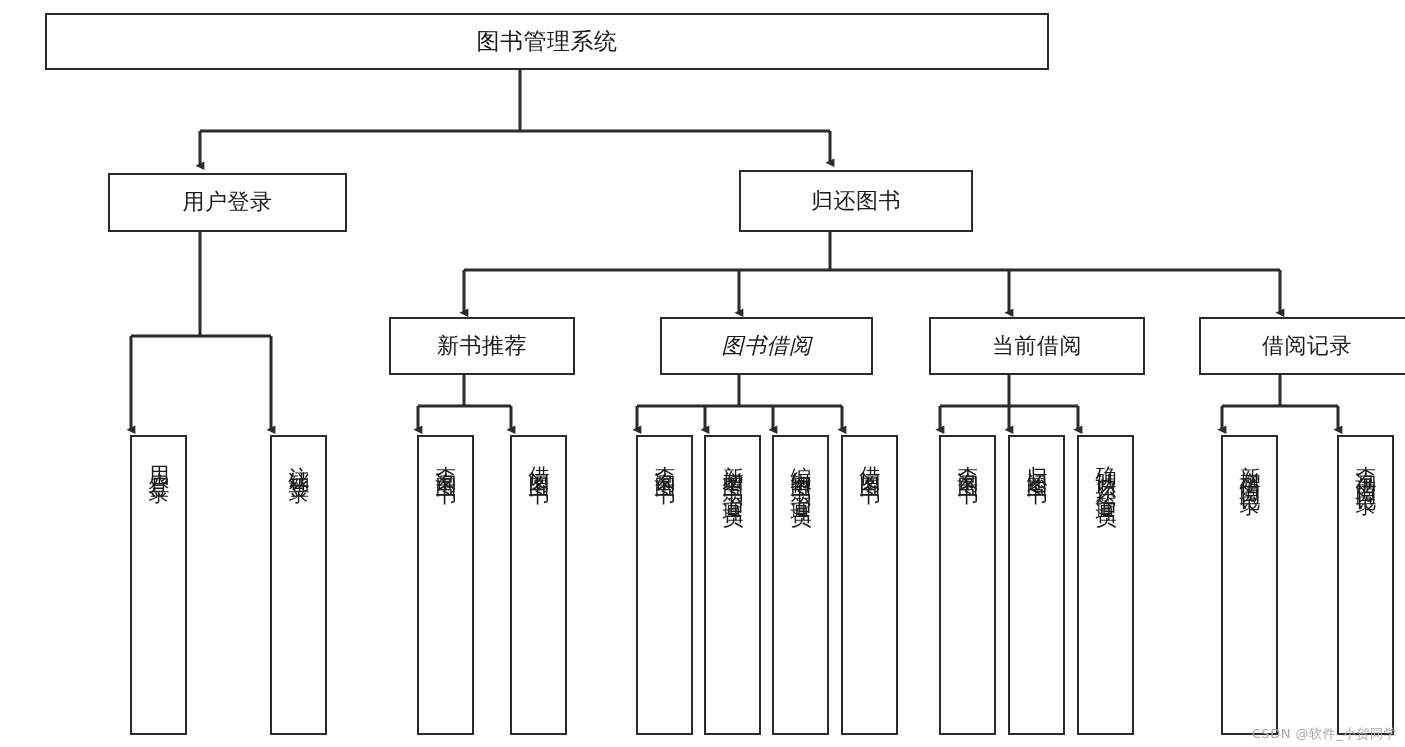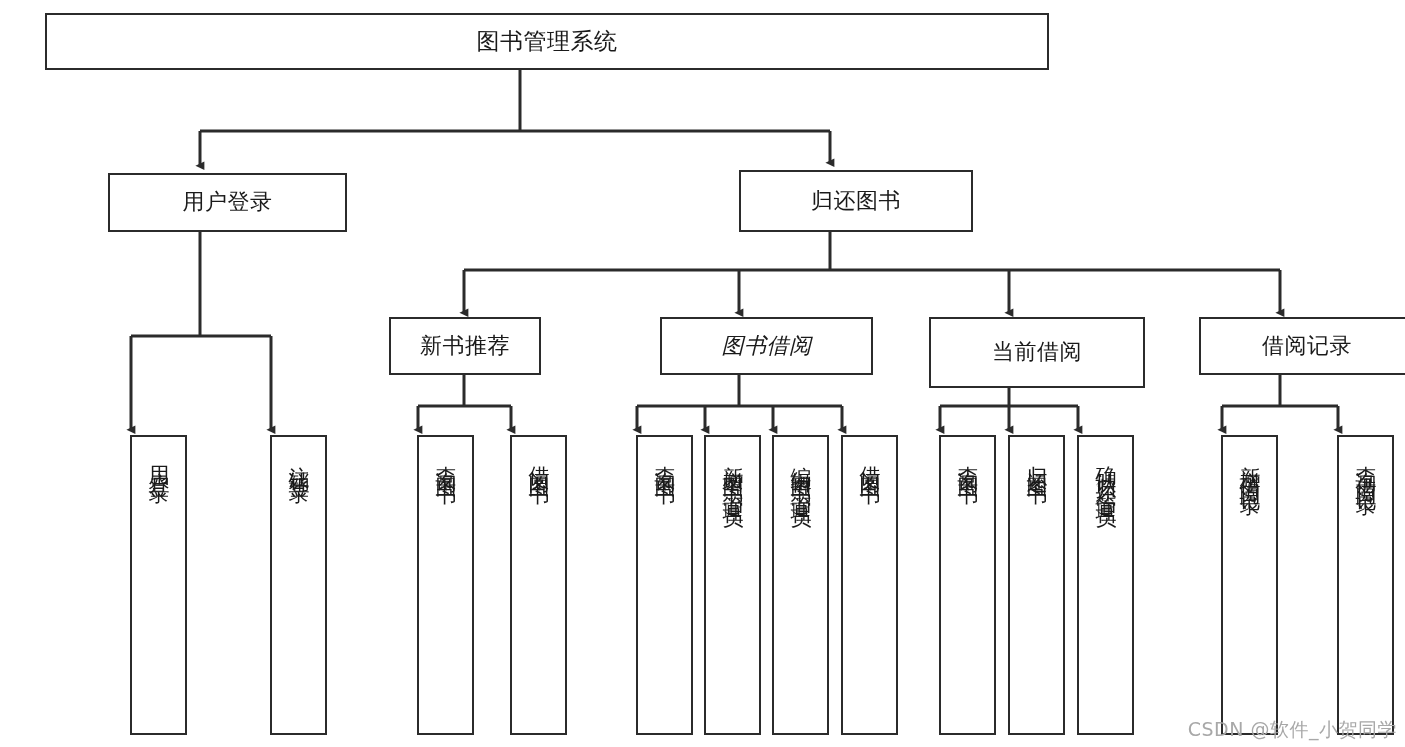--- a/index.html
+++ b/index.html
@@ -56,21 +56,21 @@
     -webkit-writing-mode: vertical-rl;
     letter-spacing: 6px;
     line-height: 1;
     white-space: nowrap;
     display: block;
   }
   .watermark {
     position: absolute;
     right: 8px;
     bottom: 4px;
-    font-size: 19px;
+    font-size: 13px;
     color: #a8a8a8;
     z-index: 6;
     white-space: nowrap;
     letter-spacing: 0.5px;
     pointer-events: none;
   }
 </style>
 </head>
 <body>
 
@@ -130,27 +130,27 @@
     <span>图书管理系统</span>
   </div>
 
   <div class="node h" style="left:81px; top:173px; width:239px; height:59px;">
     <span>用户登录</span>
   </div>
   <div class="node h" style="left:712px; top:170px; width:234px; height:62px;">
     <span>归还图书</span>
   </div>
 
-  <div class="node h" style="left:362px; top:317px; width:152px; height:58px;">
+  <div class="node h" style="left:362px; top:317px; width:186px; height:58px;">
     <span>新书推荐</span>
   </div>
   <div class="node h" style="left:633px; top:317px; width:213px; height:58px;font-style:italic;">
     <span>图书借阅</span>
   </div>
-  <div class="node h" style="left:902px; top:317px; width:216px; height:71px;">
+  <div class="node h" style="left:902px; top:317px; width:216px; height:58px;">
     <span>当前借阅</span>
   </div>
   <div class="node h" style="left:1172px; top:317px; width:216px; height:58px;">
     <span>借阅记录</span>
   </div>
 
   <div class="node leaf" style="left:103px; top:435px; width:57px; height:300px;">
     <span class="vert-text">用户登录</span>
   </div>
   <div class="node leaf" style="left:243px; top:435px; width:57px; height:300px;">

